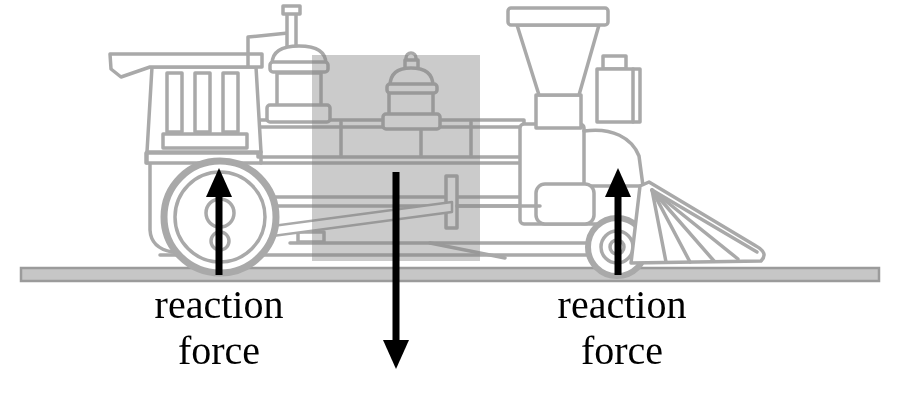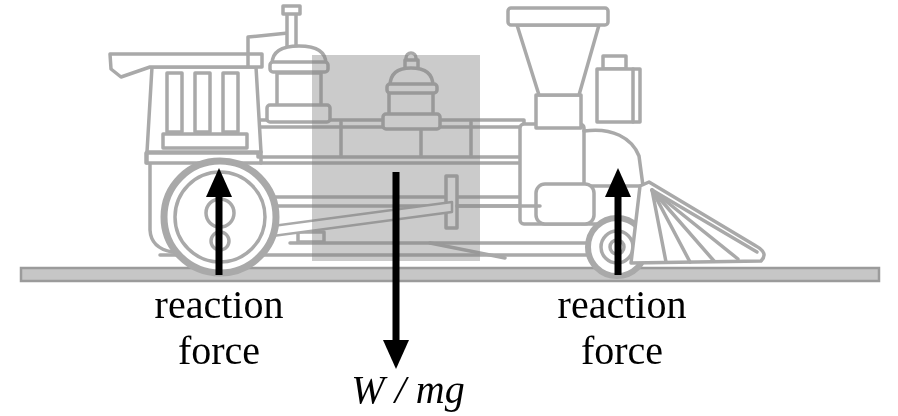--- a/index.html
+++ b/index.html
@@ -158,15 +158,14 @@
   <div class="force-label" style="left:219px;top:282px;">
     <div>reaction</div>
     <div>force</div>
   </div>
 
   <div class="force-label" style="left:622px;top:282px;">
     <div>reaction</div>
     <div>force</div>
   </div>
 
-  <div class="weight-label" style="left:408px;top:368px;">W / mg</div>
 
 </div>
 
 </body></html>

